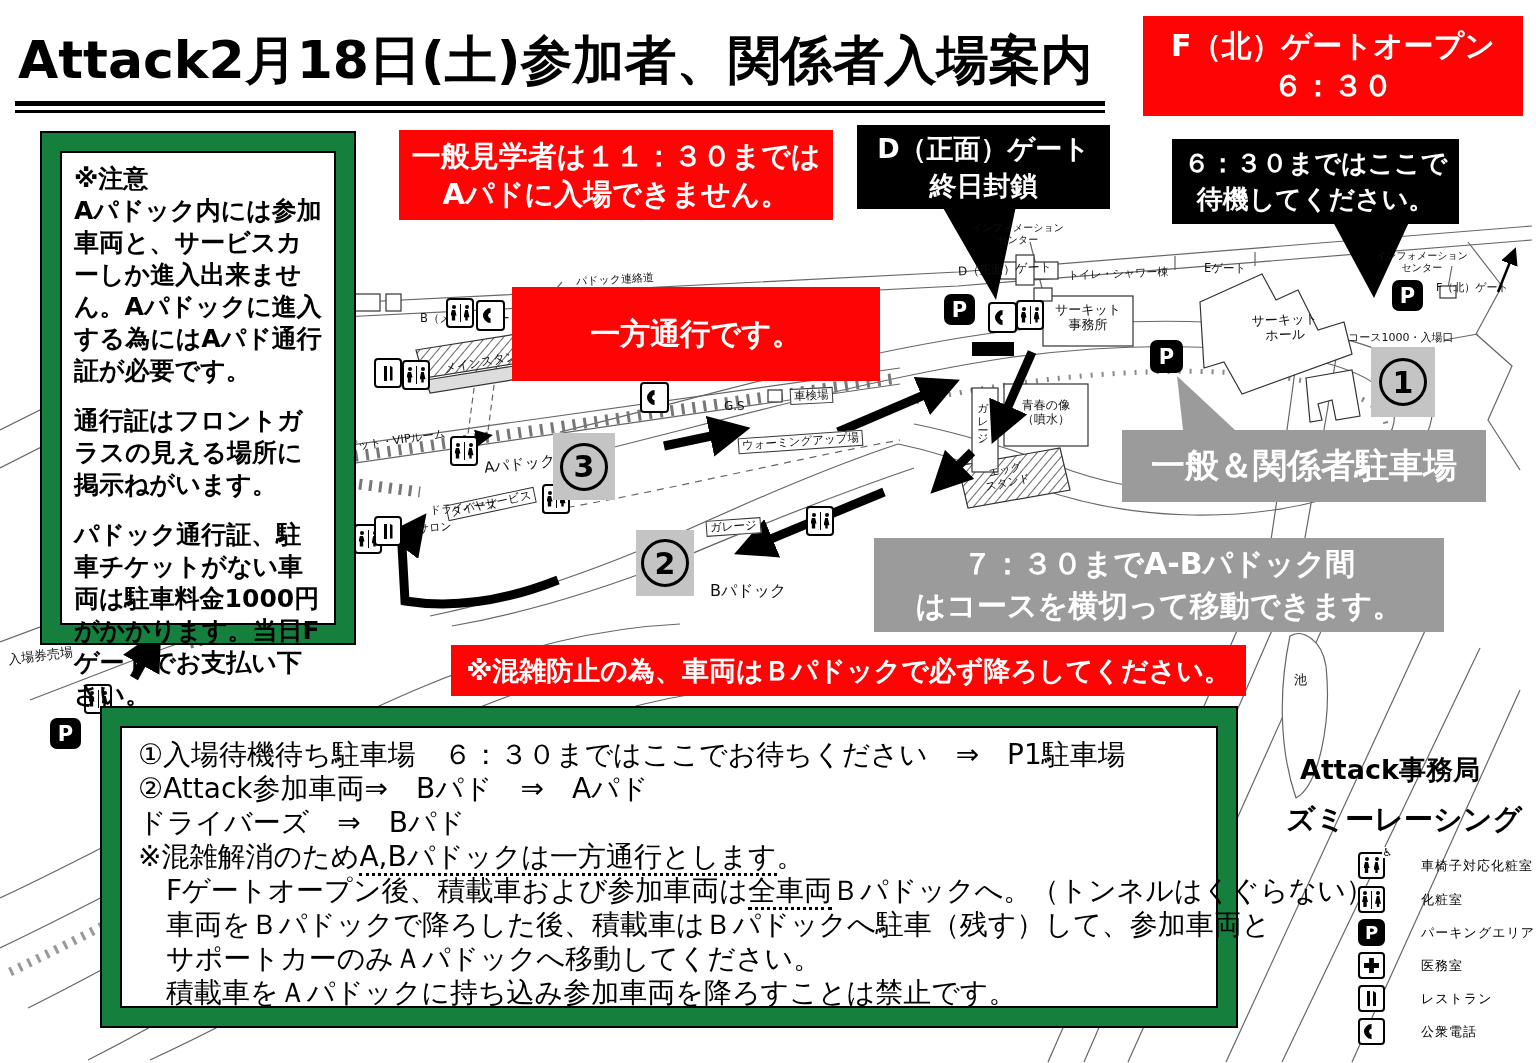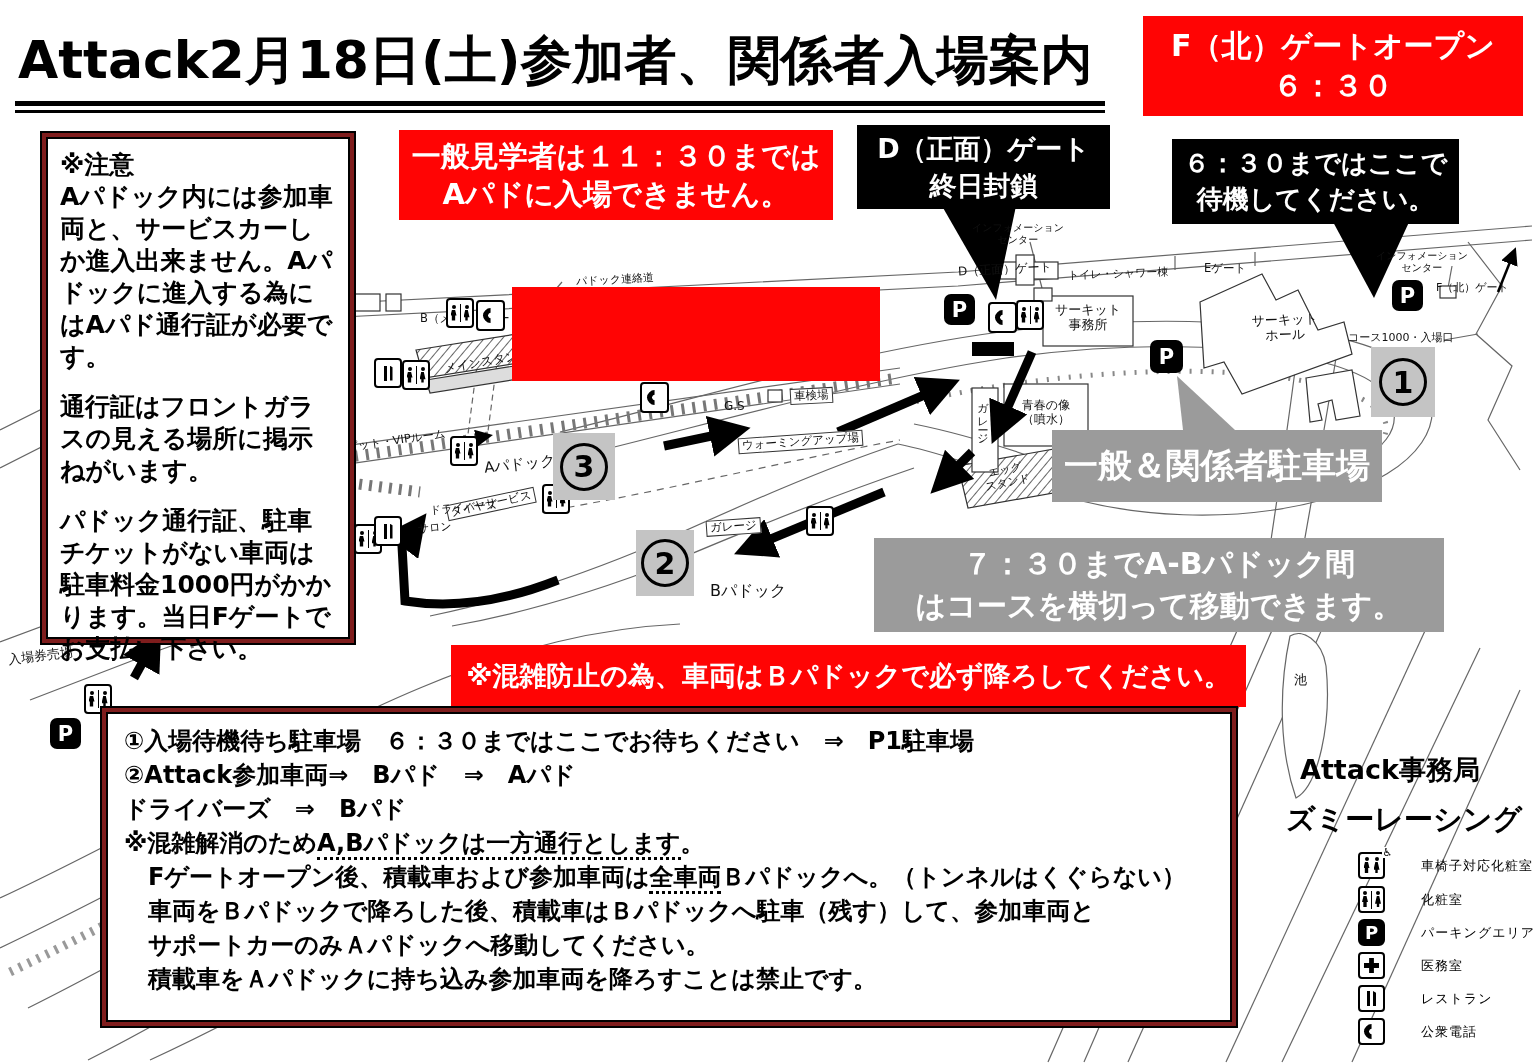--- a/index.html
+++ b/index.html
@@ -10,25 +10,25 @@
   .box-red{position:absolute;background:#ff0404;color:#fff;font-weight:bold;text-align:center;
            display:flex;flex-direction:column;justify-content:center;line-height:1.32;}
   .box-black{position:absolute;background:#000;color:#fff;font-weight:bold;text-align:center;
              display:flex;flex-direction:column;justify-content:center;line-height:1.38;}
   .box-gray{position:absolute;background:#9b9b9b;color:#fff;font-weight:bold;text-align:center;
             display:flex;flex-direction:column;justify-content:center;line-height:1.4;}
   
   .title{position:absolute;left:18px;top:26px;font-size:52px;font-weight:bold;letter-spacing:0px;white-space:nowrap;text-align:center;}
   .rule{position:absolute;left:15px;background:#000;}
   
-  .dbox{position:absolute;border:2px solid #000;padding:4px;background:#7f1d1d;}
+  .dbox{position:absolute;border:2px solid #000;padding:18px;background:#15803d;}
   .dbox-in{border:2px solid #000;width:100%;height:100%;box-sizing:border-box;background:#fff;}
   .notice-in{padding:10px 12px;font-size:25px;font-weight:bold;line-height:32px;}
   .notice-in p{margin:0 0 18px 0;}
-  .bottom-in{padding:10px 16px;font-size:24px;font-weight:bold;line-height:34px;white-space:nowrap;}
+  .bottom-in{padding:10px 16px;font-size:28px;font-weight:normal;line-height:34px;white-space:nowrap;}
   .u-dotted{border-bottom:3px dotted #000;}
   .u-solid{border-bottom:3px solid #000;}
   
   .ml{position:absolute;font-size:11px;color:#111;line-height:1.18;white-space:pre-line;
       font-family:"DejaVu Sans","Liberation Sans",sans-serif;}
   .bx{border:1px solid #333;background:#fff;padding:0 3px;white-space:nowrap;}
   .ctr{text-align:center;}
   .vert{writing-mode:vertical-rl;text-orientation:upright;letter-spacing:2px;padding:3px 0;}
   
   .badge{position:absolute;background:#c4c4c4;display:flex;align-items:center;justify-content:center;}
@@ -303,32 +303,33 @@
     <span>６：３０まではここで</span>
     <span>待機してください。</span>
   </div>
 
   <div class="box-red" style="left:399px;top:130px;width:434px;height:90px;font-size:29px">
     <span>一般見学者は１１：３０までは</span>
     <span>Aパドに入場できません。</span>
   </div>
 
   <div class="box-red" style="left:512px;top:287px;width:368px;height:94px;font-size:30px">
-  </div>
-
-  <div class="box-gray" style="left:1052px;top:430px;width:330px;height:72px;font-size:34px">
+    <span>一方通行です。</span>
+  </div>
+
+  <div class="box-gray" style="left:1122px;top:430px;width:364px;height:72px;font-size:34px">
     <span>一般＆関係者駐車場</span>
   </div>
 
   <div class="box-gray" style="left:874px;top:538px;width:570px;height:94px;font-size:30px">
     <span>７：３０までA-Bパドック間</span>
     <span>はコースを横切って移動できます。</span>
   </div>
 
-  <div class="box-red" style="left:451px;top:645px;width:795px;height:62px;font-size:27px">
+  <div class="box-red" style="left:451px;top:645px;width:795px;height:51px;font-size:27px">
     <span>※混雑防止の為、車両はＢパドックで必ず降ろしてください。</span>
   </div>
 
   <div class="dbox" style="left:40px;top:131px;width:316px;height:514px;box-sizing:border-box">
     <div class="dbox-in notice-in">
       <div>※注意</div>
       <p>Aパドック内には参加車両と、サービスカーしか進入出来ません。Aパドックに進入する為にはAパド通行証が必要です。</p>
       <p>通行証はフロントガラスの見える場所に掲示ねがいます。</p>
       <p style="margin-bottom:0">パドック通行証、駐車チケットがない車両は駐車料金1000円がかかります。当日Fゲートでお支払い下さい。</p>
     </div>

